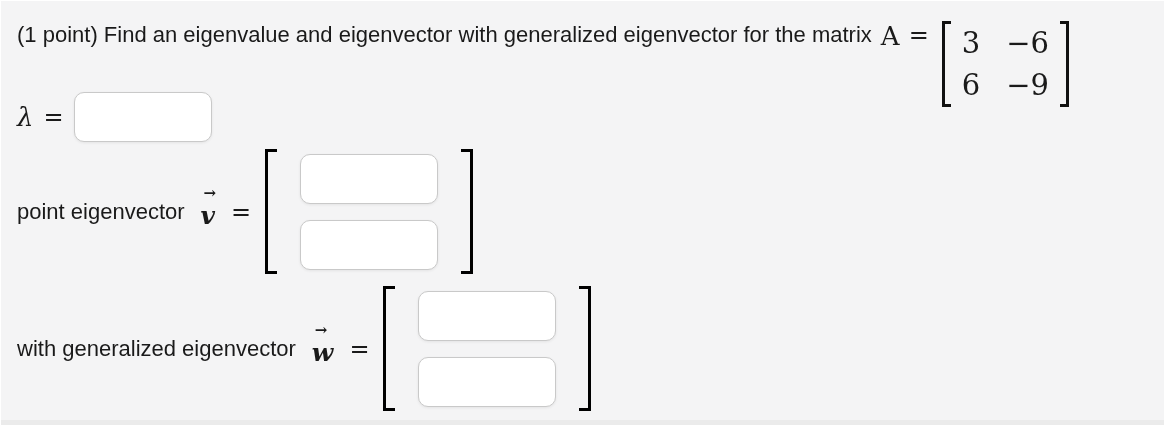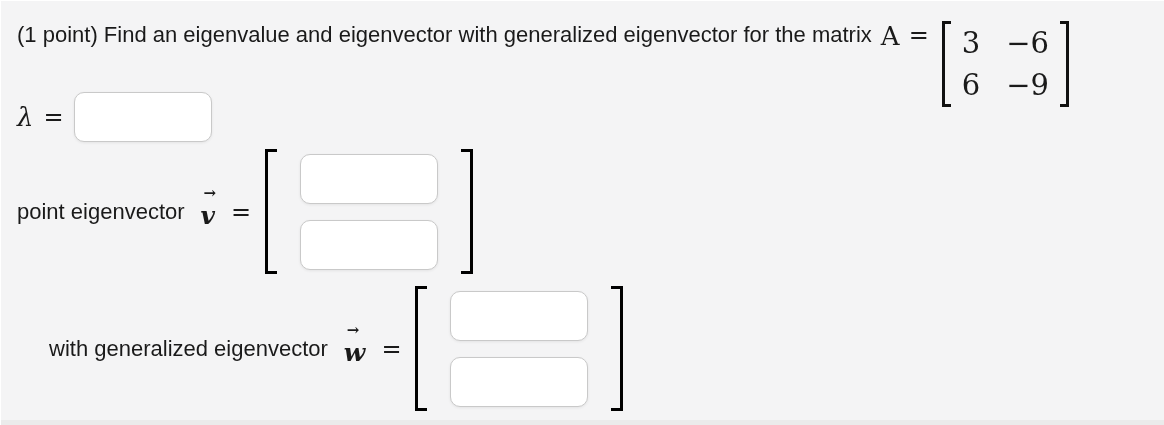--- a/index.html
+++ b/index.html
@@ -78,21 +78,20 @@
     gap: 14px;
   }
   .w-row {
     position: absolute;
     left: 16px;
     top: 285px;
     height: 125px;
     display: flex;
     align-items: center;
     gap: 14px;
-    margin-left: 32px;
   }
 
   
   .answer-box {
     width: 138px;
     height: 50px;
     background: #ffffff;
     border: 1px solid #c9c9c9;
     border-radius: 10px;
     box-shadow: 0 1px 3px rgba(0,0,0,0.07);

